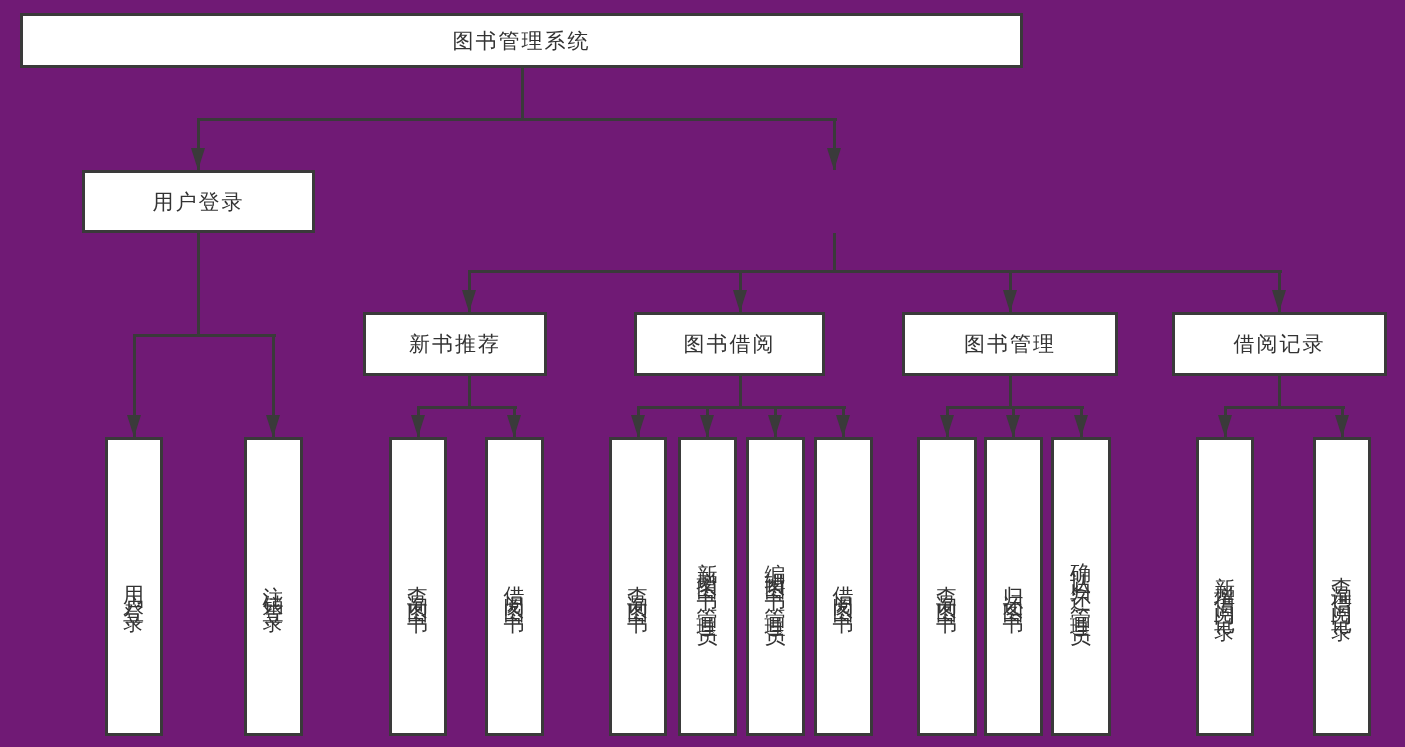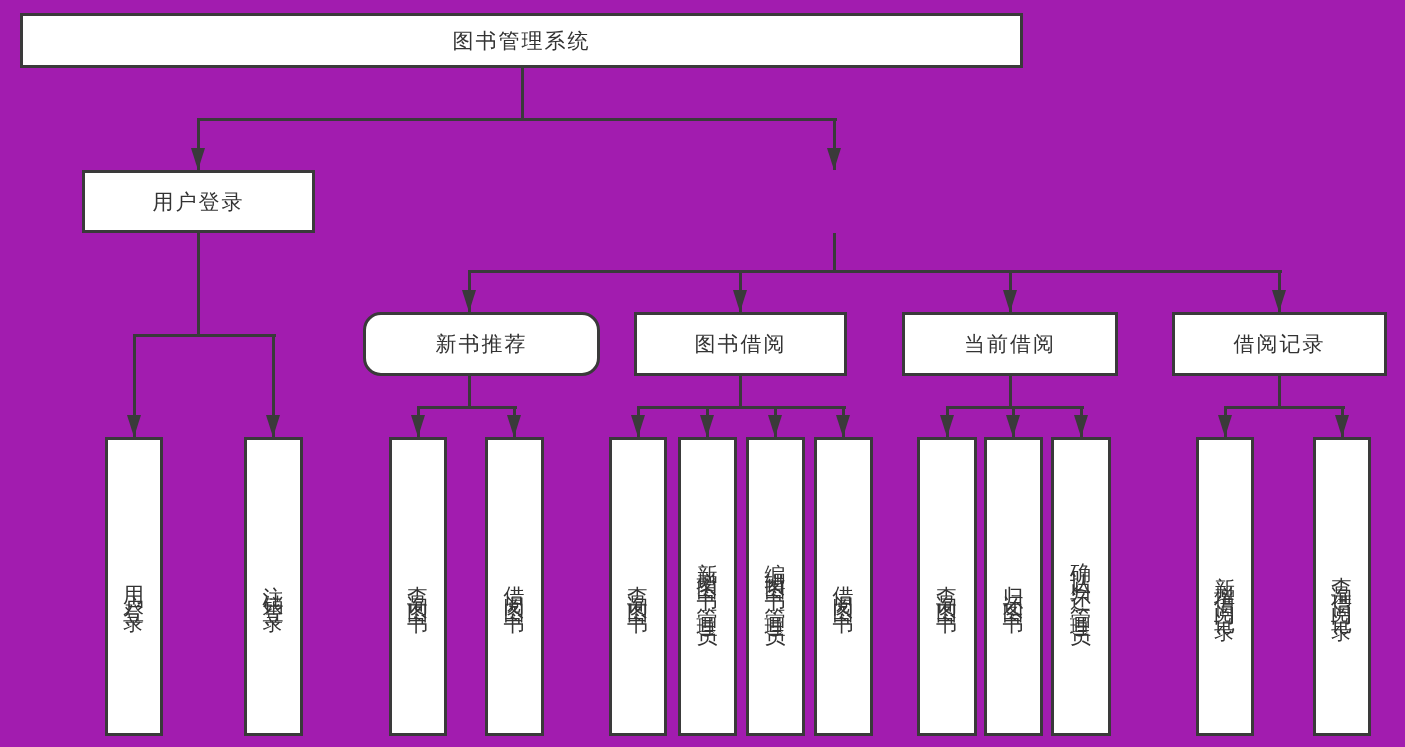--- a/index.html
+++ b/index.html
@@ -1,19 +1,19 @@
 <!DOCTYPE html>
 <html><head>
 <meta charset="utf-8">
 <style>
   html,body{margin:0;padding:0;background:#ffffff;}
   .canvas{
     position:relative;
     width:1405px;height:747px;
-    background:#a21caf;
+    background:#701a75;
     font-family:"Liberation Sans","DejaVu Sans",sans-serif;
     overflow:hidden;
   }
   
   .node{
     position:absolute;
     box-sizing:border-box;
     border:3px solid #3a3a3a;
     background:#ffffff;
     display:flex;align-items:center;justify-content:center;
@@ -116,28 +116,28 @@
   <div class="arrow" style="left:1335px;top:415px;"></div>
 
   <div class="node h" style="left:20px;top:13px;width:1003px;height:55px;">
     <span class="lbl">图书管理系统</span>
   </div>
 
   <div class="node h" style="left:82px;top:170px;width:233px;height:63px;">
     <span class="lbl">用户登录</span>
   </div>
 
-  <div class="node h" style="left:363px;top:312px;width:237px;height:64px;border-radius:18px;">
+  <div class="node h" style="left:363px;top:312px;width:184px;height:64px;">
     <span class="lbl">新书推荐</span>
   </div>
-  <div class="node h" style="left:634px;top:312px;width:213px;height:64px;">
+  <div class="node h" style="left:634px;top:312px;width:191px;height:64px;">
     <span class="lbl">图书借阅</span>
   </div>
   <div class="node h" style="left:902px;top:312px;width:216px;height:64px;">
-    <span class="lbl">当前借阅</span>
+    <span class="lbl">图书管理</span>
   </div>
   <div class="node h" style="left:1172px;top:312px;width:215px;height:64px;">
     <span class="lbl">借阅记录</span>
   </div>
 
   <div class="node v" style="left:105px;top:437px;width:58px;height:299px;">
     <span class="lbl">用户登录</span>
   </div>
   <div class="node v" style="left:244px;top:437px;width:59px;height:299px;">
     <span class="lbl">注销登录</span>

